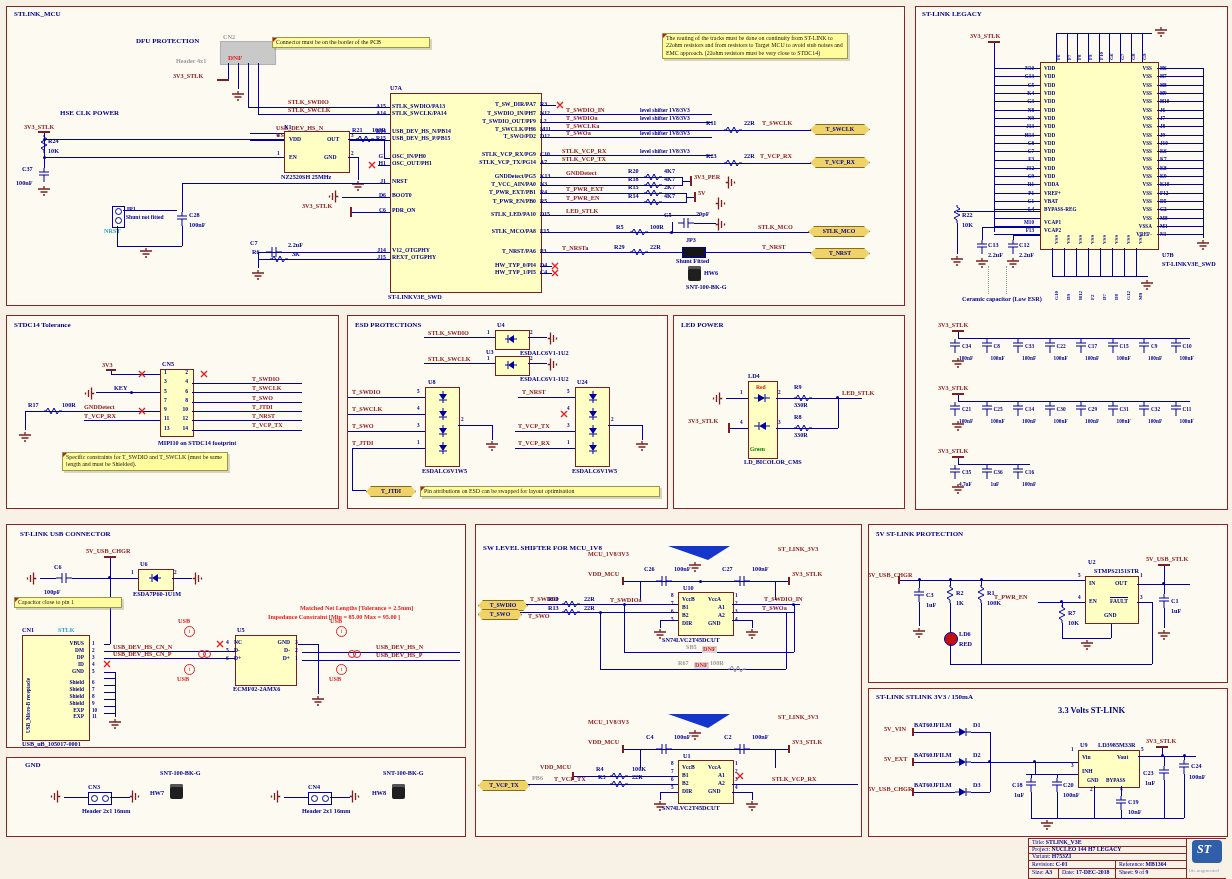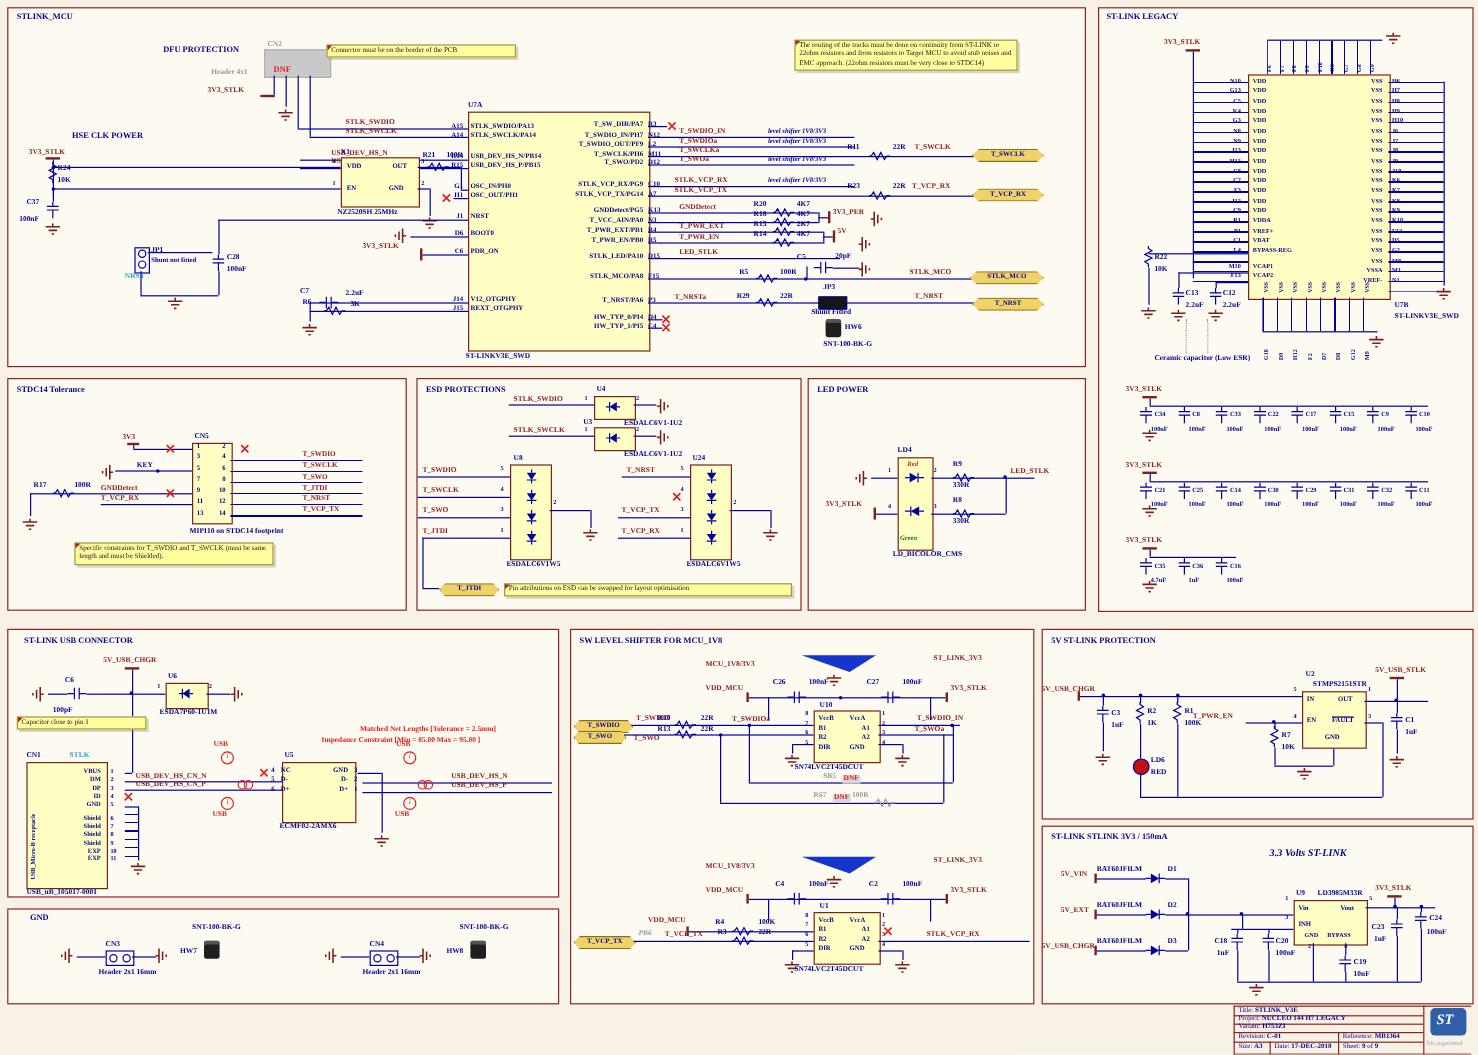--- a/index.html
+++ b/index.html
@@ -5,21 +5,21 @@
 html,body{margin:0;padding:0}
 #page{position:relative;width:1232px;height:879px;background:#F8F2E6;font-family:"Liberation Serif",serif;overflow:hidden}
 .a{position:absolute;white-space:nowrap;line-height:1.1;font-size:6.2px}
 .blk{position:absolute;border:1.5px solid #8B2424;background:#FDFAF2}
 .bt{color:#00008C;font-weight:700;font-size:7px}
 .t{color:#8E2020;font-weight:700}
 .b{color:#00008C;font-weight:700}
 .gy{color:#9A9A9A;font-weight:700}
 .rd{color:#E02020;font-weight:700}
 .cy{color:#2AA6C9;font-weight:700}
-.it{font-style:italic}
+.it{}
 .f5{font-size:5.2px}.f55{font-size:5.6px}.f7{font-size:7px}.f8{font-size:8.5px}
 .w{position:absolute;background:#0000A0;width:1px;height:1px}
 .ic{position:absolute;background:#FFFFC4;border:1px solid #7B2020}
 .note{position:absolute;background:#FFFC9E;border:1px solid #99984f;color:#1a1a1a;font-size:5.9px;padding:1px 3px;box-shadow:2px 2px 0 rgba(150,140,90,.35);line-height:1.25}
 .note::before{content:"";position:absolute;left:0;top:0;border:2.5px solid transparent;border-left-color:#B22222;border-top-color:#B22222}
 .tag{position:absolute;background:#EFD369;border:1px solid #8a6d1a;color:#00008C;font-weight:700;font-size:5.8px;text-align:center;height:9px;line-height:9px;clip-path:polygon(0 50%,10% 0,90% 0,100% 50%,90% 100%,10% 100%)}
 .dot{position:absolute;width:3px;height:3px;border-radius:50%;background:#0000A0}
 .pb{position:absolute;background:#7B2020}
 .sym{position:absolute;color:#0000A0}
 .sg{color:#7B2020}
@@ -1177,21 +1177,21 @@
 <span class="a rd" style="left:330px;top:618px">USB</span>
 <i class="ci" style="left:336px;top:626px"></i>
 <i class="dp" style="left:348px;top:650px"></i>
 <i class="ci" style="left:336px;top:664px"></i>
 <span class="a rd" style="left:329px;top:676px">USB</span>
 <span class="a t" style="left:376px;top:644px">USB_DEV_HS_N</span>
 <span class="a t" style="left:376px;top:652px">USB_DEV_HS_P</span>
 
 
 <div class="blk" style="left:475px;top:524px;width:385px;height:311px"></div>
-<span class="a bt" style="left:483px;top:531px">SW LEVEL SHIFTER FOR MCU_1V8</span>
+<span class="a bt" style="left:483px;top:545px">SW LEVEL SHIFTER FOR MCU_1V8</span>
 <span class="a t" style="left:588px;top:551px">MCU_1V8/3V3</span>
 <svg class="sym" style="left:668px;top:544px" width="64" height="18">
       <polygon points="0,2 62,2 40,16" fill="#1535CC"></polygon>
     </svg>
 <svg class="sym sg" style="left:688px;top:562px" width="14" height="11">
       <use href="#gnd"></use>
     </svg>
 <span class="a t" style="left:778px;top:546px">ST_LINK_3V3</span>
 <span class="a t" style="left:588px;top:571px">VDD_MCU</span>
 <i class="pb" style="left:622px;top:577px;width:2px;height:8px"></i>

